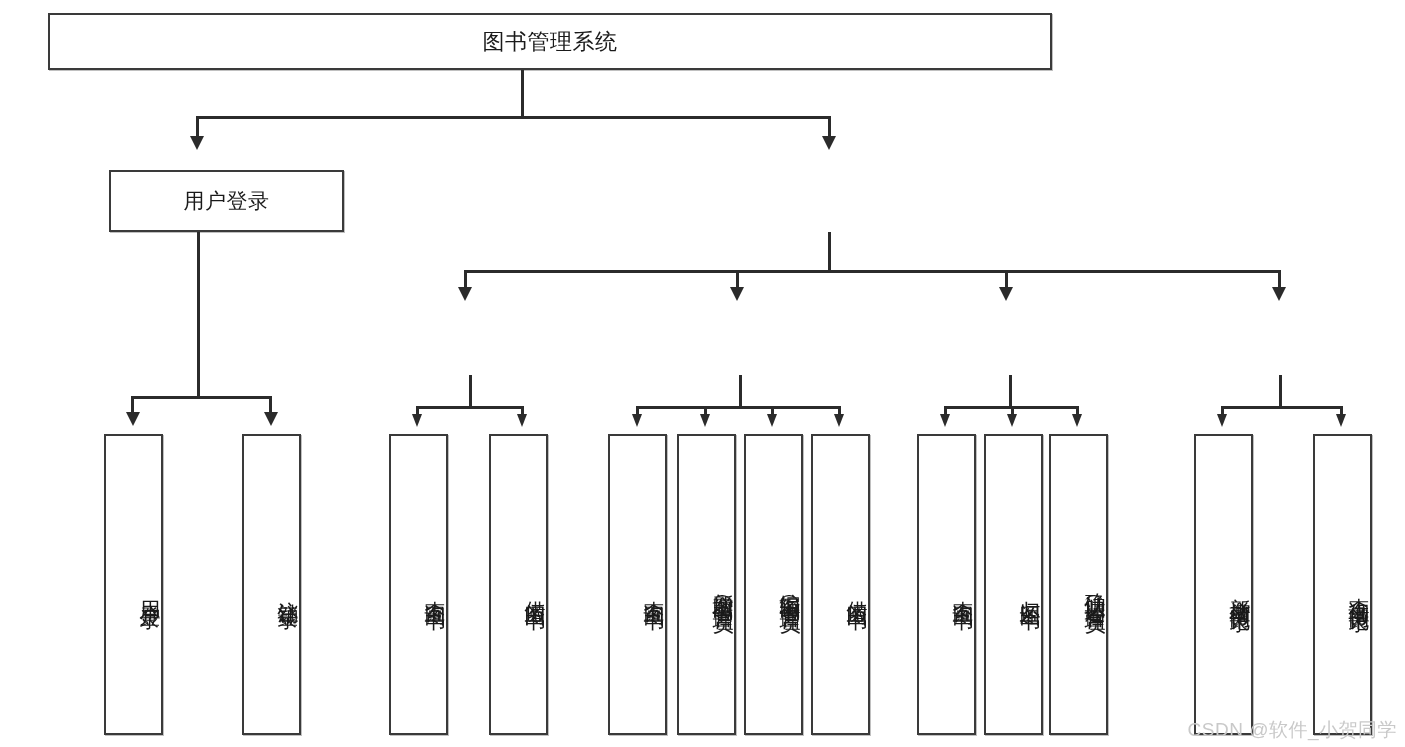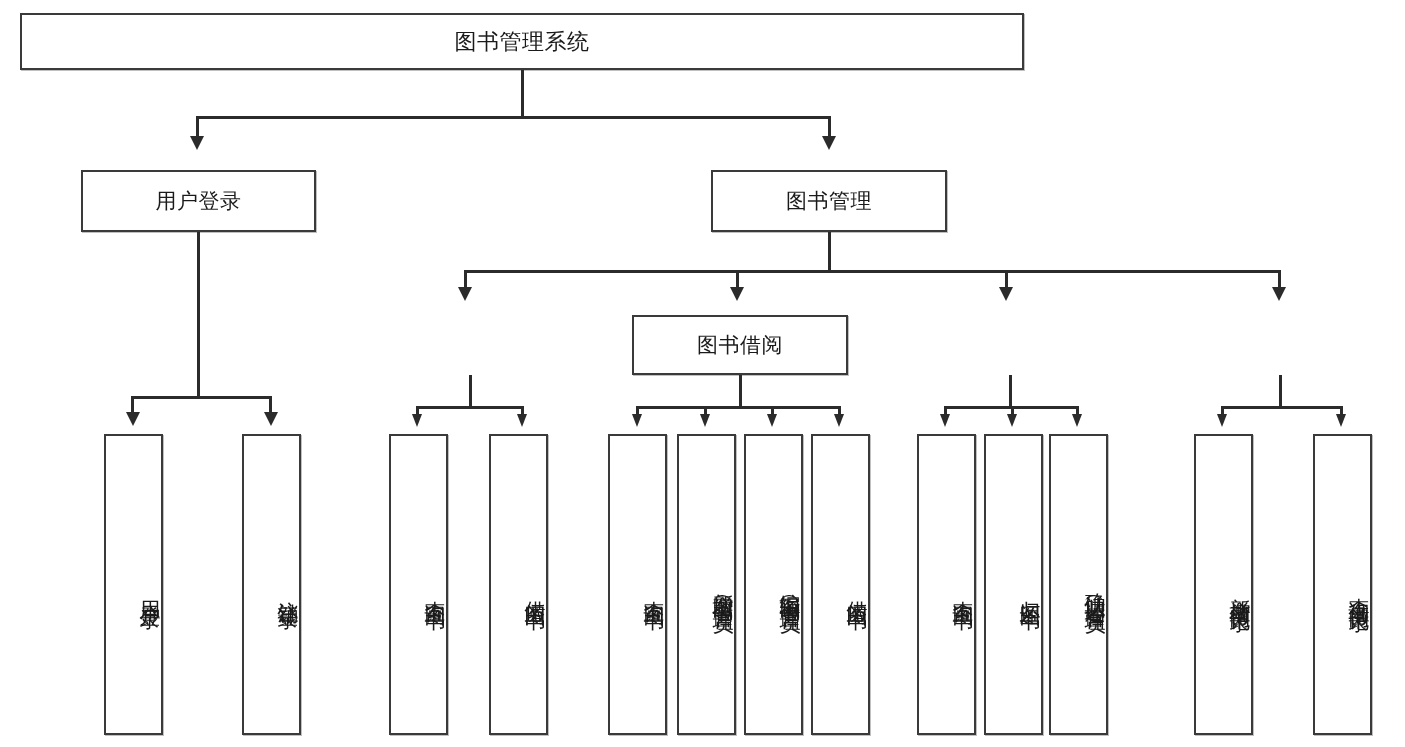--- a/index.html
+++ b/index.html
@@ -19,20 +19,21 @@
     border:2px solid #3a3a3a;
     box-shadow:1px 1px 0 0 rgba(140,140,140,.55);
     display:flex;
     align-items:center;
     justify-content:center;
     color:#1a1a1a;
     letter-spacing:.5px;
   }
   .box.h{            
     font-size:21px;
+    margin-left:28px;
   }
   .box.root{font-size:22px;}
   .box.v{            
     font-size:21px;
     writing-mode:vertical-rl;
     text-orientation:upright;
     align-items:flex-start;
     justify-content:center;
     padding-top:10px;
     line-height:1.08;
@@ -84,45 +85,39 @@
   <div class="ln vln" style="left:521px;top:70px;height:46px;"></div>
   <div class="ln hln" style="left:196px;top:116px;width:634px;"></div>
   <div class="ln vln" style="left:196px;top:116px;height:22px;"></div>
   <div class="ln vln" style="left:828px;top:116px;height:22px;"></div>
   <div class="arrow" style="left:190px;top:136px;"></div>
   <div class="arrow" style="left:822px;top:136px;"></div>
 
   <div class="box h" style="left:81px;top:170px;width:235px;height:62px;">
     <span>用户登录</span>
   </div>
-  <div class="box h" style="left:711px;top:170px;width:236px;height:62px;">
-    <span>图书管理</span>
-  </div>
 
   <div class="ln vln" style="left:197px;top:232px;height:164px;"></div>
   <div class="ln hln" style="left:131px;top:396px;width:141px;"></div>
   <div class="ln vln" style="left:131px;top:396px;height:18px;"></div>
   <div class="ln vln" style="left:269px;top:396px;height:18px;"></div>
   <div class="arrow" style="left:126px;top:412px;"></div>
   <div class="arrow" style="left:264px;top:412px;"></div>
 
   <div class="ln vln" style="left:828px;top:232px;height:38px;"></div>
   <div class="ln hln" style="left:464px;top:270px;width:817px;"></div>
   <div class="ln vln" style="left:464px;top:270px;height:18px;"></div>
   <div class="ln vln" style="left:736px;top:270px;height:18px;"></div>
   <div class="ln vln" style="left:1005px;top:270px;height:18px;"></div>
   <div class="ln vln" style="left:1278px;top:270px;height:18px;"></div>
   <div class="arrow" style="left:458px;top:287px;"></div>
   <div class="arrow" style="left:730px;top:287px;"></div>
   <div class="arrow" style="left:999px;top:287px;"></div>
   <div class="arrow" style="left:1272px;top:287px;"></div>
 
-  <div class="box h" style="left:632px;top:315px;width:216px;height:60px;">
-    <span>图书借阅</span>
-  </div>
 
   <div class="ln vln" style="left:469px;top:375px;height:31px;"></div>
   <div class="ln hln" style="left:416px;top:406px;width:108px;"></div>
   <div class="ln vln" style="left:416px;top:406px;height:10px;"></div>
   <div class="ln vln" style="left:521px;top:406px;height:10px;"></div>
   <div class="arrow thin" style="left:412px;top:414px;"></div>
   <div class="arrow thin" style="left:517px;top:414px;"></div>
 
   <div class="ln vln" style="left:739px;top:375px;height:31px;"></div>
   <div class="ln hln" style="left:636px;top:406px;width:204px;"></div>
@@ -188,14 +183,15 @@
     <span>确认归还（管理员）</span>
   </div>
 
   <div class="box v" style="left:1194px;top:434px;width:59px;height:301px;">
     <span>新增借阅记录</span>
   </div>
   <div class="box v" style="left:1313px;top:434px;width:59px;height:301px;">
     <span>查询借阅记录</span>
   </div>
 
+  <div id="watermark">CSDN @软件_小贺同学</div>
 
 </div>
 
 </body></html>

